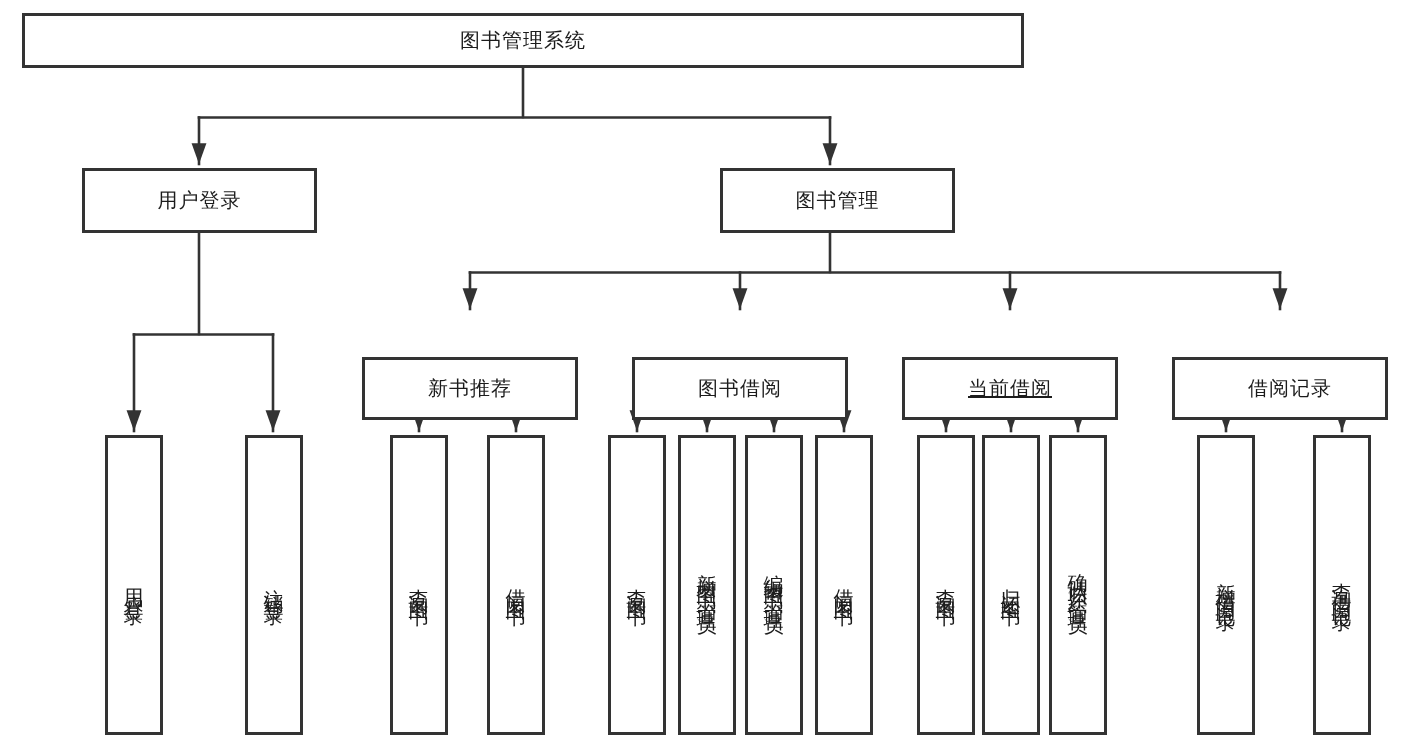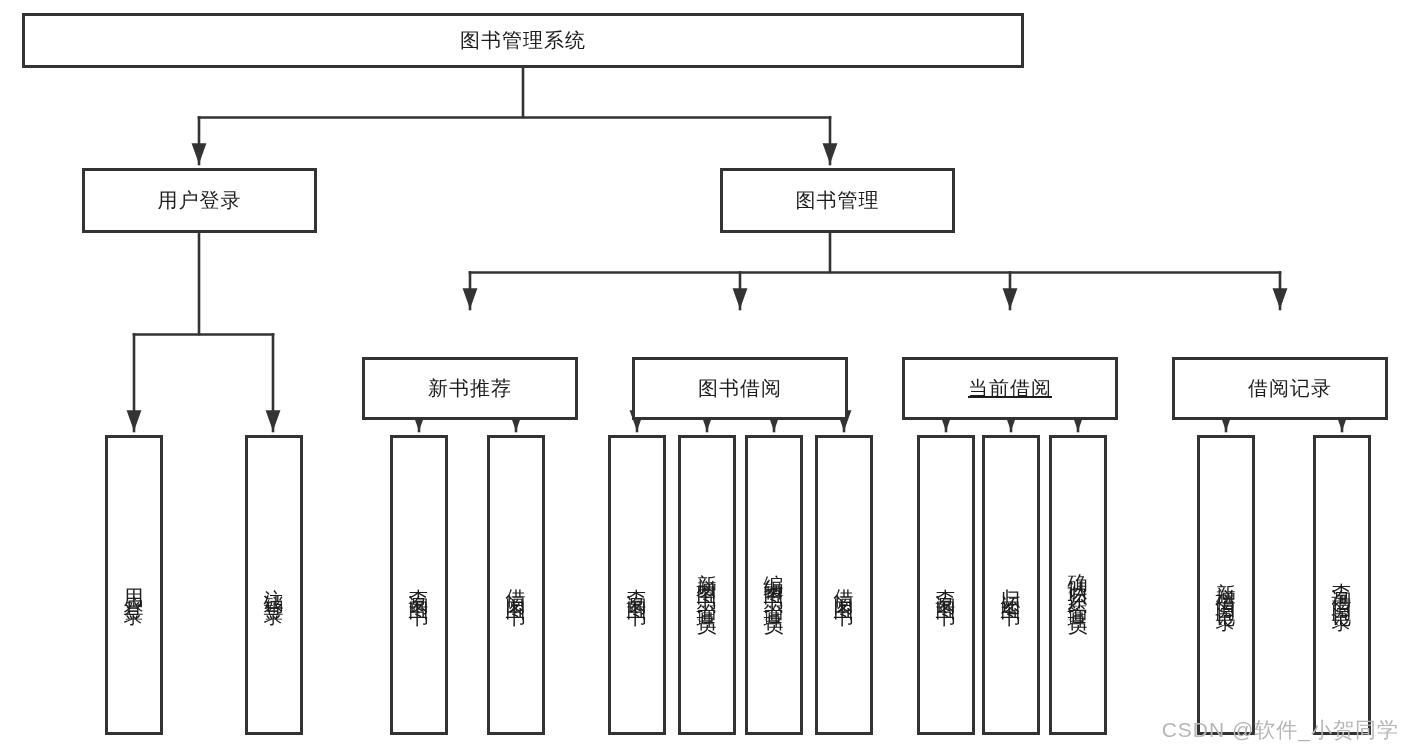--- a/index.html
+++ b/index.html
@@ -146,14 +146,13 @@
   <div class="box vbox v5">查询图书</div>
   <div class="box vbox v6">新增图书（管理员）</div>
   <div class="box vbox v7">编辑图书（管理员）</div>
   <div class="box vbox v8">借阅图书</div>
   <div class="box vbox v9">查询图书</div>
   <div class="box vbox v10">归还图书</div>
   <div class="box vbox v11">确认归还（管理员）</div>
   <div class="box vbox v12">新增借阅记录</div>
   <div class="box vbox v13">查询借阅记录</div>
 
-  <div class="watermark">CSDN @软件_小贺同学</div>
 </div>
 
 </body></html>

